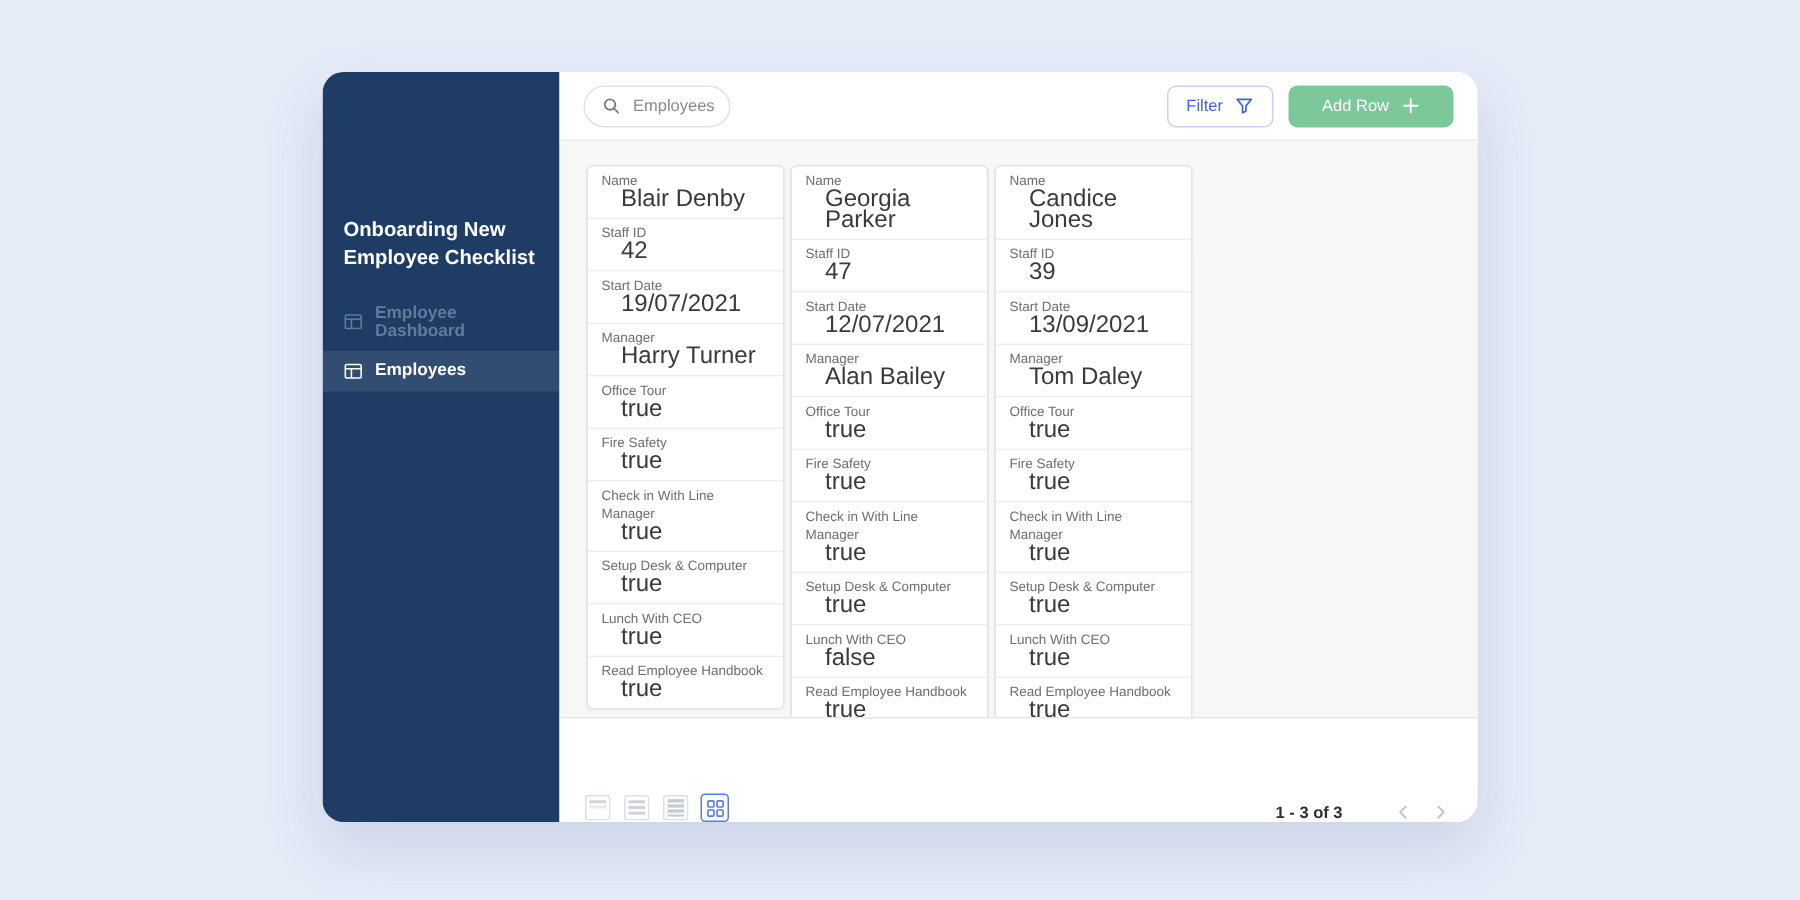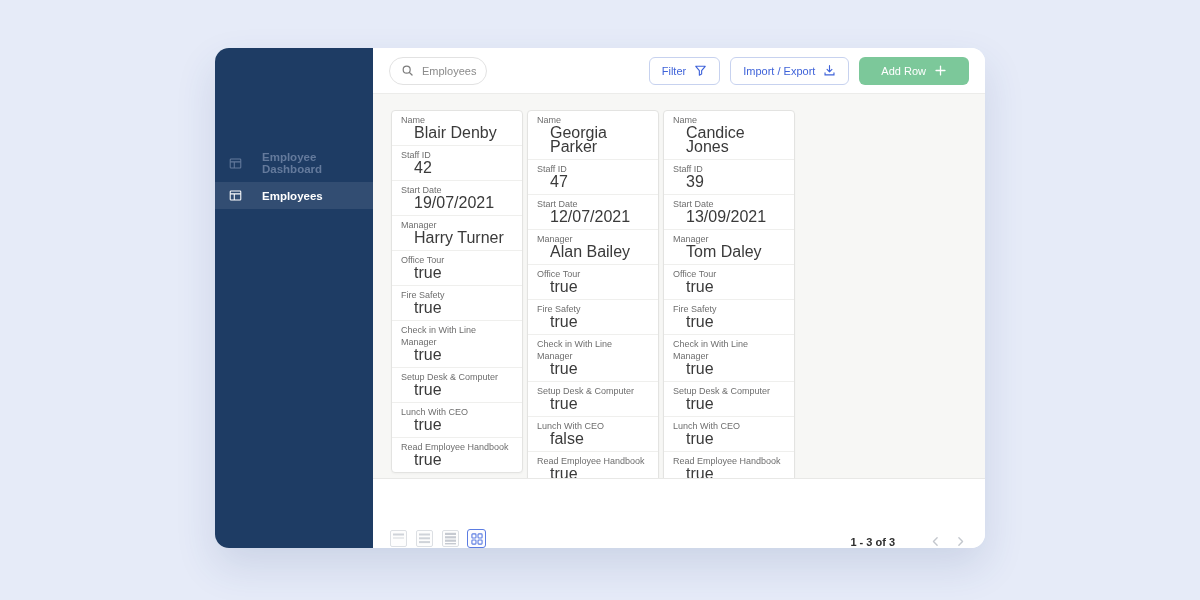--- a/index.html
+++ b/index.html
@@ -4,21 +4,21 @@
 <style>
   html,body{margin:0;padding:0;}
   body{width:1200px;height:600px;background:#e6ebf8;font-family:"Liberation Sans",sans-serif;overflow:hidden;}
   .page{position:relative;width:1200px;height:600px;}
   .window{position:absolute;left:215px;top:48px;width:770px;height:500px;border-radius:14px;
           background:#fff;box-shadow:0 18px 40px rgba(40,70,130,.14);display:flex;overflow:hidden;}
 
   
   .sidebar{width:158px;flex-shrink:0;background:#1e3c64;color:#fff;padding-top:96px;box-sizing:border-box;}
   .sidebar-title{padding:0 14px;font-size:13.5px;font-weight:bold;line-height:1.4;margin-bottom:14px;}
-  .nav-item{display:flex;align-items:center;gap:20px;padding:7px 14px;font-size:11.5px;font-weight:bold;
+  .nav-item{display:flex;align-items:center;gap:8px;padding:7px 14px;font-size:11.5px;font-weight:bold;
             color:#647a9c;cursor:pointer;}
   .nav-item .nav-icon{display:flex;align-items:center;}
   .nav-item.active{color:#fff;background:rgba(255,255,255,.09);}
 
   
   .main{flex:1;display:flex;flex-direction:column;min-width:0;}
   .topbar{height:45px;flex-shrink:0;background:#fff;display:flex;align-items:center;
           justify-content:space-between;padding:0 16px;border-bottom:1px solid #ececea;}
   .search{display:flex;align-items:center;gap:6px;border:1px solid #e2e2e2;border-radius:14px;
           height:28px;padding:0 11px;width:98px;box-sizing:border-box;background:#fff;}
@@ -52,20 +52,21 @@
   .page-label{font-size:11px;font-weight:bold;color:#2f2f2f;margin-right:22px;}
   .chev-btn{background:none;border:none;padding:0;cursor:pointer;display:flex;align-items:center;margin-left:12px;}
 </style>
 </head>
 <body>
 
 <div class="page">
   <div class="window">
 
     <aside class="sidebar">
+      <div class="sidebar-title">Onboarding New Employee Checklist</div>
       <nav>
         <div class="nav-item">
           <span class="nav-icon">
             <svg width="13" height="13" viewBox="0 0 16 16">
                 <rect x="1.5" y="2.5" width="13" height="11" rx="1" fill="none" stroke="currentColor" stroke-width="1.3"></rect>
                 <line x1="1.5" y1="6" x2="14.5" y2="6" stroke="currentColor" stroke-width="1.3"></line>
                 <line x1="6.5" y1="6" x2="6.5" y2="13.5" stroke="currentColor" stroke-width="1.3"></line>
               </svg>
           </span>
           <span class="nav-label">Employee Dashboard</span>
@@ -97,29 +98,20 @@
         </div>
         <div class="topbar-actions">
           <button class="btn outline">
             <span>Filter</span>
             <span style="display:flex;">
               <svg width="13" height="13" viewBox="0 0 16 16">
                   <path d="M2.2 2.8h11.6l-4.4 5.4v4.2l-2.8 1.4V8.2z" fill="none" stroke="#3f63d9" stroke-width="1.4" stroke-linejoin="round"></path>
                 </svg>
             </span>
           </button>
-          <button class="btn outline">
-            <span>Import / Export</span>
-            <span style="display:flex;">
-              <svg width="13" height="13" viewBox="0 0 16 16">
-                  <path d="M8 2v7.2M5 6.6l3 3 3-3" fill="none" stroke="#3f63d9" stroke-width="1.4" stroke-linecap="round" stroke-linejoin="round"></path>
-                  <path d="M2.5 11v2.3h11V11" fill="none" stroke="#3f63d9" stroke-width="1.4" stroke-linecap="round"></path>
-                </svg>
-            </span>
-          </button>
           <button class="btn primary">
             <span>Add Row</span>
             <span style="display:flex;">
               <svg width="13" height="13" viewBox="0 0 16 16">
                   <path d="M8 2.5v11M2.5 8h11" stroke="#fff" stroke-width="1.6" stroke-linecap="round"></path>
                 </svg>
             </span>
           </button>
         </div>
       </header>

